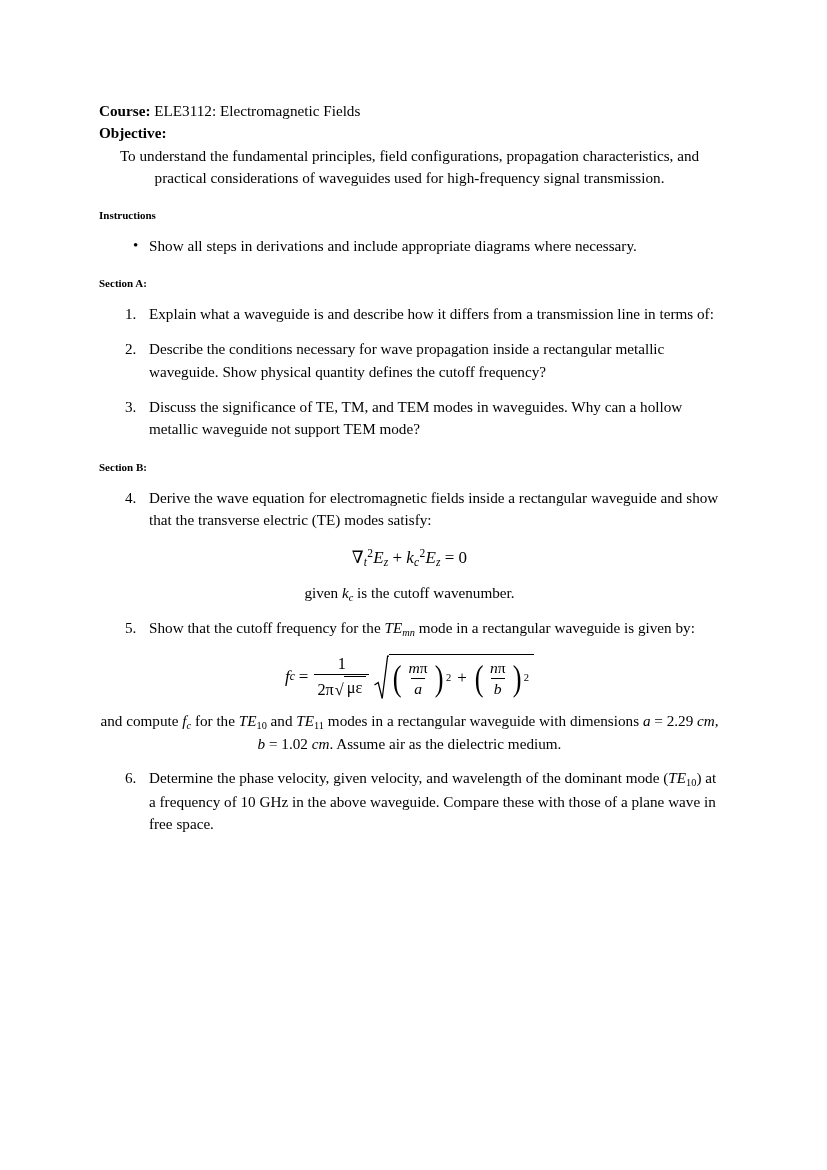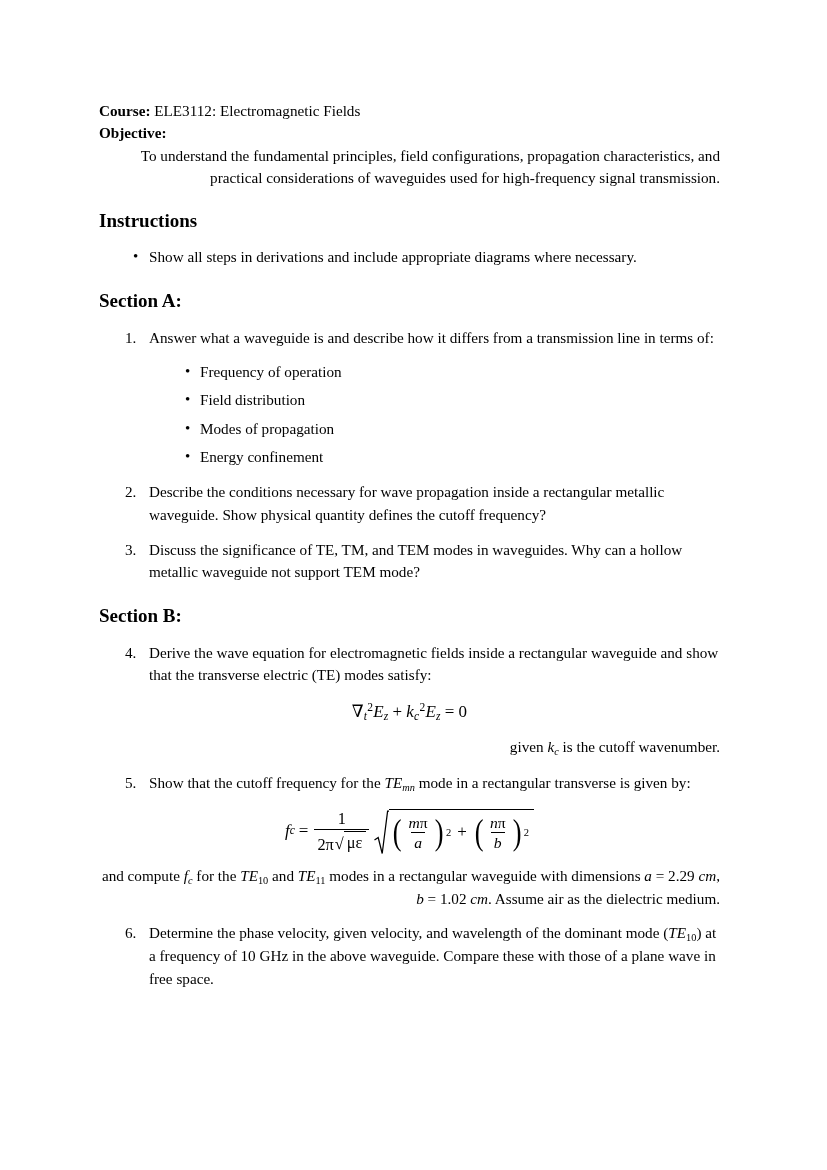--- a/index.html
+++ b/index.html
@@ -25,25 +25,25 @@
     font-size: 15.2px;
     line-height: 1.47;
   }
   .meta-line {
     margin: 0;
   }
   .meta-line b { font-weight: bold; }
 
   .para {
     margin: 0;
-    text-align: right;
+    text-align: center;
   }
 
   h3.section-head {
-    font-size: 19px;
+    font-size: 11px;
     font-weight: bold;
     margin: 18px 0 0 0;
     line-height: 1.47;
   }
 
   ul.bullets {
     list-style: none;
     margin: 11px 0 0 0;
     padding: 0;
   }
@@ -227,27 +227,21 @@
 
     <h3 class="section-head">Instructions</h3>
     <ul class="bullets">
       <li>Show all steps in derivations and include appropriate diagrams where necessary.</li>
     </ul>
 
     <h3 class="section-head">Section A:</h3>
     <ol class="questions">
       <li>
         <span class="qnum">1.</span>
-        <span>Answer what a waveguide is and describe how it differs from a transmission line in terms of:</span>
-        <ul class="subbullets">
-          <li>Frequency of operation</li>
-          <li>Field distribution</li>
-          <li>Modes of propagation</li>
-          <li>Energy confinement</li>
-        </ul>
+        <span>Explain what a waveguide is and describe how it differs from a transmission line in terms of:</span>
       </li>
       <li>
         <span class="qnum">2.</span>
         <span>Describe the conditions necessary for wave propagation inside a rectangular metallic waveguide. Show physical quantity defines the cutoff frequency?</span>
       </li>
       <li>
         <span class="qnum">3.</span>
         <span>Discuss the significance of TE, TM, and TEM modes in waveguides. Why can a hollow metallic waveguide not support TEM mode?</span>
       </li>
     </ol>
@@ -262,21 +256,21 @@
     </ol>
 
     <div class="eq-block eq1">
       <span class="eq-inner"><span class="nabla">∇</span><span class="sub">t</span><span class="sup">2</span><span class="mi">E</span><span class="sub">z</span><span class="opsp">+</span><span class="mi">k</span><span class="sub">c</span><span class="sup">2</span><span class="mi">E</span><span class="sub">z</span><span class="opsp">=</span><span>0</span></span>
     </div>
 
     <p class="para where-line"><span>given </span><span class="mi">k</span><span class="sub">c</span><span> is the cutoff wavenumber.</span></p>
 
     <ol class="questions">
       <li>
-        <span class="qnum">5.</span><span>Show that the cutoff frequency for the </span><span class="mi">TE</span><span class="sub">mn</span><span> mode in a rectangular transverse is given by:</span>
+        <span class="qnum">5.</span><span>Show that the cutoff frequency for the </span><span class="mi">TE</span><span class="sub">mn</span><span> mode in a rectangular waveguide is given by:</span>
       </li>
     </ol>
 
     <div class="eq-block">
       <span class="eq2">
         <span class="mi">f</span>
           <span class="sub">c</span>
         <span class="opsp">=</span>
 
         <span class="frac">

